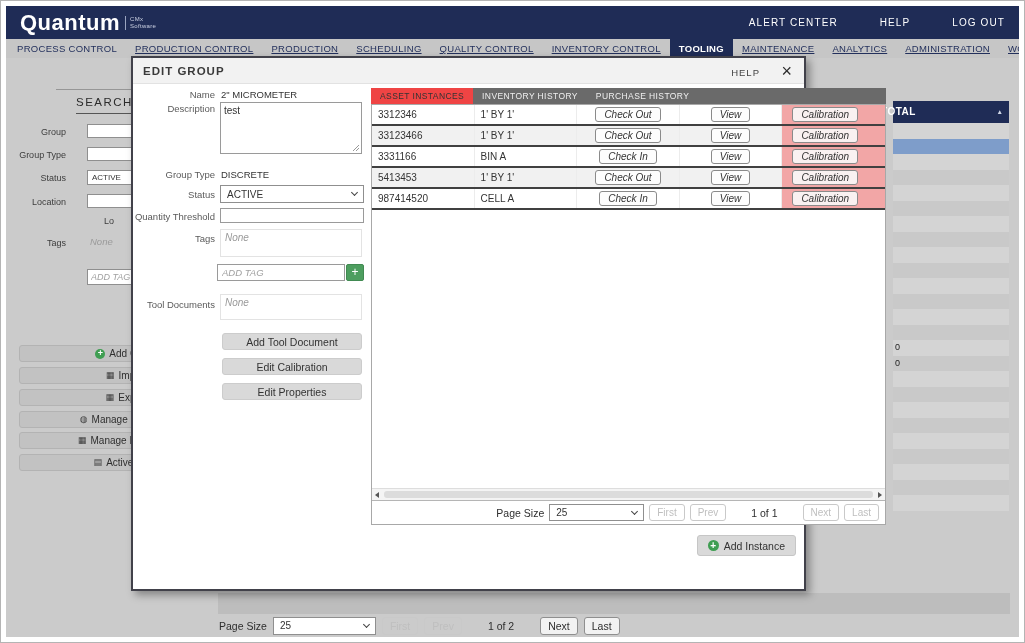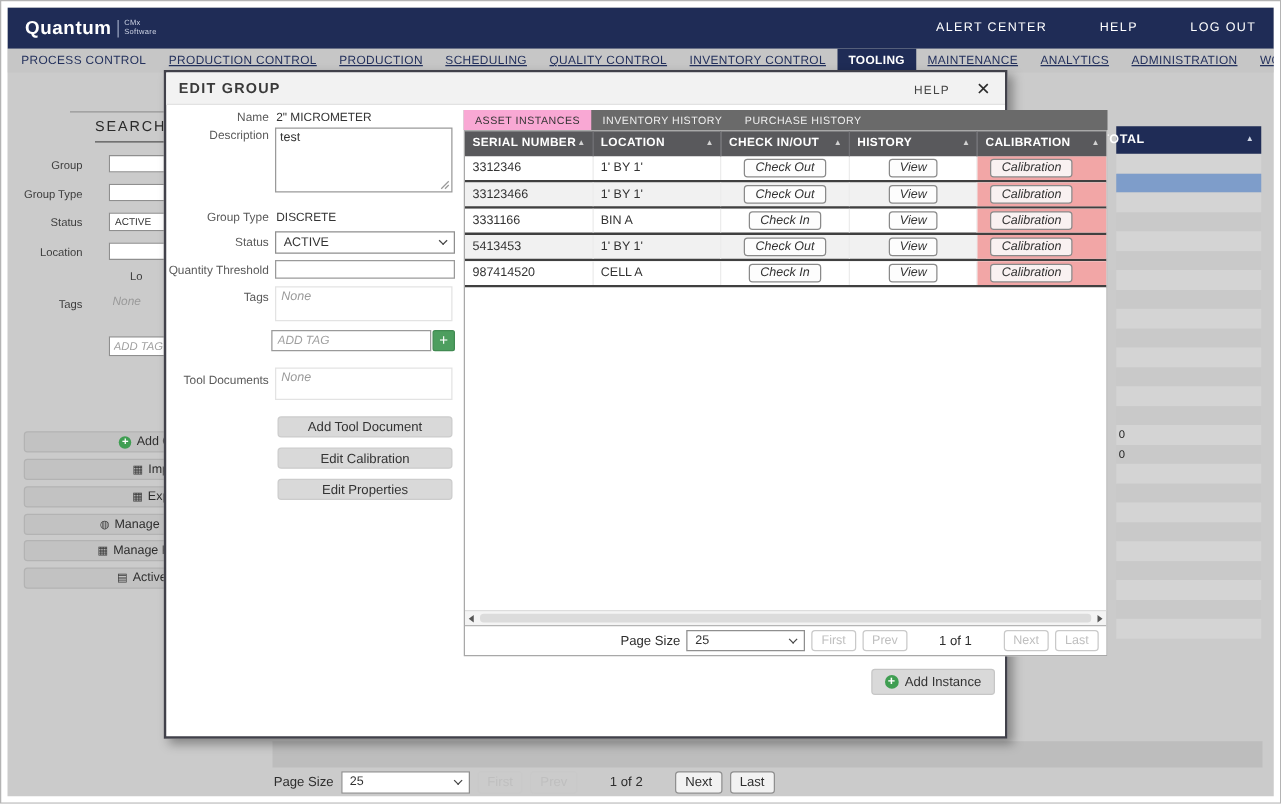--- a/index.html
+++ b/index.html
@@ -3,21 +3,21 @@
 <meta charset="utf-8">
 <style>
   * { margin:0; padding:0; box-sizing:border-box; }
   html,body { width:1025px; height:643px; background:#fff; font-family:"Liberation Sans",sans-serif; }
   .screen { width:1025px; height:643px; border:1px solid #b4b4b4; padding:5px; background:#fff; }
   .app { position:relative; width:100%; height:100%; background:#cbcbcb; overflow:hidden; }
 
   
   .navbar { position:absolute; left:0; top:0; right:0; height:33px; background:#1f2c56; display:flex; align-items:center; justify-content:space-between; padding:0 14px; z-index:3; }
   .logo { display:flex; align-items:center; color:#fff; }
-  .logo-brand { font-size:15px; letter-spacing:.5px; font-weight:bold; }
+  .logo-brand { font-size:22px; letter-spacing:.5px; font-weight:bold; }
   .logo-div { width:1px; height:14px; background:#9aa4c0; margin:0 4px 0 5px; }
   .logo-sub { display:flex; flex-direction:column; font-size:6px; line-height:6.5px; color:#cdd3e4; letter-spacing:.3px; }
   .nav-links { display:flex; gap:42px; }
   .nav-link { color:#fff; font-size:10px; letter-spacing:1.1px; cursor:pointer; }
 
   
   .menubar { position:absolute; left:0; top:33px; right:0; height:19px; background:#c6c6c6; display:flex; align-items:stretch; padding-left:2px; z-index:3; }
   .menu-item { display:flex; align-items:center; padding:0 9px; font-size:9.5px; color:#23305c; letter-spacing:.3px; white-space:nowrap; cursor:pointer; }
   .menu-item.u { text-decoration:underline; }
   .menu-item.active { background:#1f2c56; color:#fff; text-decoration:none; font-weight:bold; }
@@ -73,21 +73,21 @@
   .f-select { position:absolute; left:87px; top:127px; width:144px; }
   .f-input { position:absolute; left:87px; top:150px; width:144px; height:15px; border:1px solid #9a9a9a; font-size:10px; padding:0 3px; }
   .f-box { position:absolute; left:87px; width:142px; border:1px solid #e3e3e3; background:#fff; font-size:10px; font-style:italic; color:#9a9a9a; padding:2px 4px; }
   .f-addtag { position:absolute; left:84px; top:206px; width:128px; height:17px; border:1px solid #9a9a9a; font-size:9.5px; padding:0 4px; }
   .addtag-btn { position:absolute; left:213px; top:206px; width:18px; height:17px; background:#4d9e5f; border:1px solid #418a52; border-radius:2px; color:#fff; font-size:12px; line-height:15px; text-align:center; cursor:pointer; }
   .form-btn { position:absolute; left:89px; width:140px; height:17px; background:#d9d9d9; border:1px solid #cccccc; border-radius:3px; font-size:10.5px; color:#333; display:flex; align-items:center; justify-content:center; cursor:pointer; }
 
   
   .tabs { position:absolute; left:238px; top:30px; width:515px; height:16px; background:#6a6a6a; display:flex; }
   .tab { display:flex; align-items:center; padding:0 9px; font-size:8.5px; letter-spacing:.4px; color:#f0f0f0; cursor:pointer; white-space:nowrap; }
-  .tab.active { background:#f9a8d4; color:#333; }
+  .tab.active { background:#ef4444; color:#333; }
 
   .grid { position:absolute; left:238px; top:46px; width:515px; height:421px; border:1px solid #a8a8a8; background:#fff; display:flex; flex-direction:column; }
   .g-head { display:flex; height:20px; flex:none; }
   .g-hcell { position:relative; width:103px; background:#59595c; color:#fff; font-size:9.5px; font-weight:bold; letter-spacing:.3px; line-height:20px; padding-left:6px; border-right:1px solid #707074; cursor:pointer; }
   .g-hcell:last-child { border-right:none; }
   .g-hcell::after { content:"▲"; position:absolute; right:5px; top:0; font-size:6.5px; color:#d2d2d2; }
   .g-row { display:flex; height:21px; flex:none; border-bottom:2px solid #404040; background:#fff; }
   .g-row.alt { background:#f1f1f1; }
   .g-cell { width:103px; font-size:10px; color:#333; display:flex; align-items:center; padding-left:6px; border-right:1px solid #ececec; }
   .g-cell.center { justify-content:center; padding-left:0; }
@@ -280,27 +280,20 @@
     <div class="form-btn" style="top:300px;">Edit Calibration</div>
     <div class="form-btn" style="top:325px;">Edit Properties</div>
 
     <div class="tabs" id="modal-tabs">
           <div class="tab active">ASSET INSTANCES</div>
           <div class="tab">INVENTORY HISTORY</div>
           <div class="tab">PURCHASE HISTORY</div>
         </div>
 
     <div class="grid">
-      <div class="g-head">
-        <div class="g-hcell">SERIAL NUMBER</div>
-        <div class="g-hcell">LOCATION</div>
-        <div class="g-hcell">CHECK IN/OUT</div>
-        <div class="g-hcell">HISTORY</div>
-        <div class="g-hcell">CALIBRATION</div>
-      </div>
       <div id="grid-body">
             <div class="g-row">
               <div class="g-cell">3312346</div>
               <div class="g-cell">1' BY 1'</div>
               <div class="g-cell center">
                 <button class="cell-btn">Check Out</button>
               </div>
               <div class="g-cell center">
                 <button class="cell-btn">View</button>
               </div>

